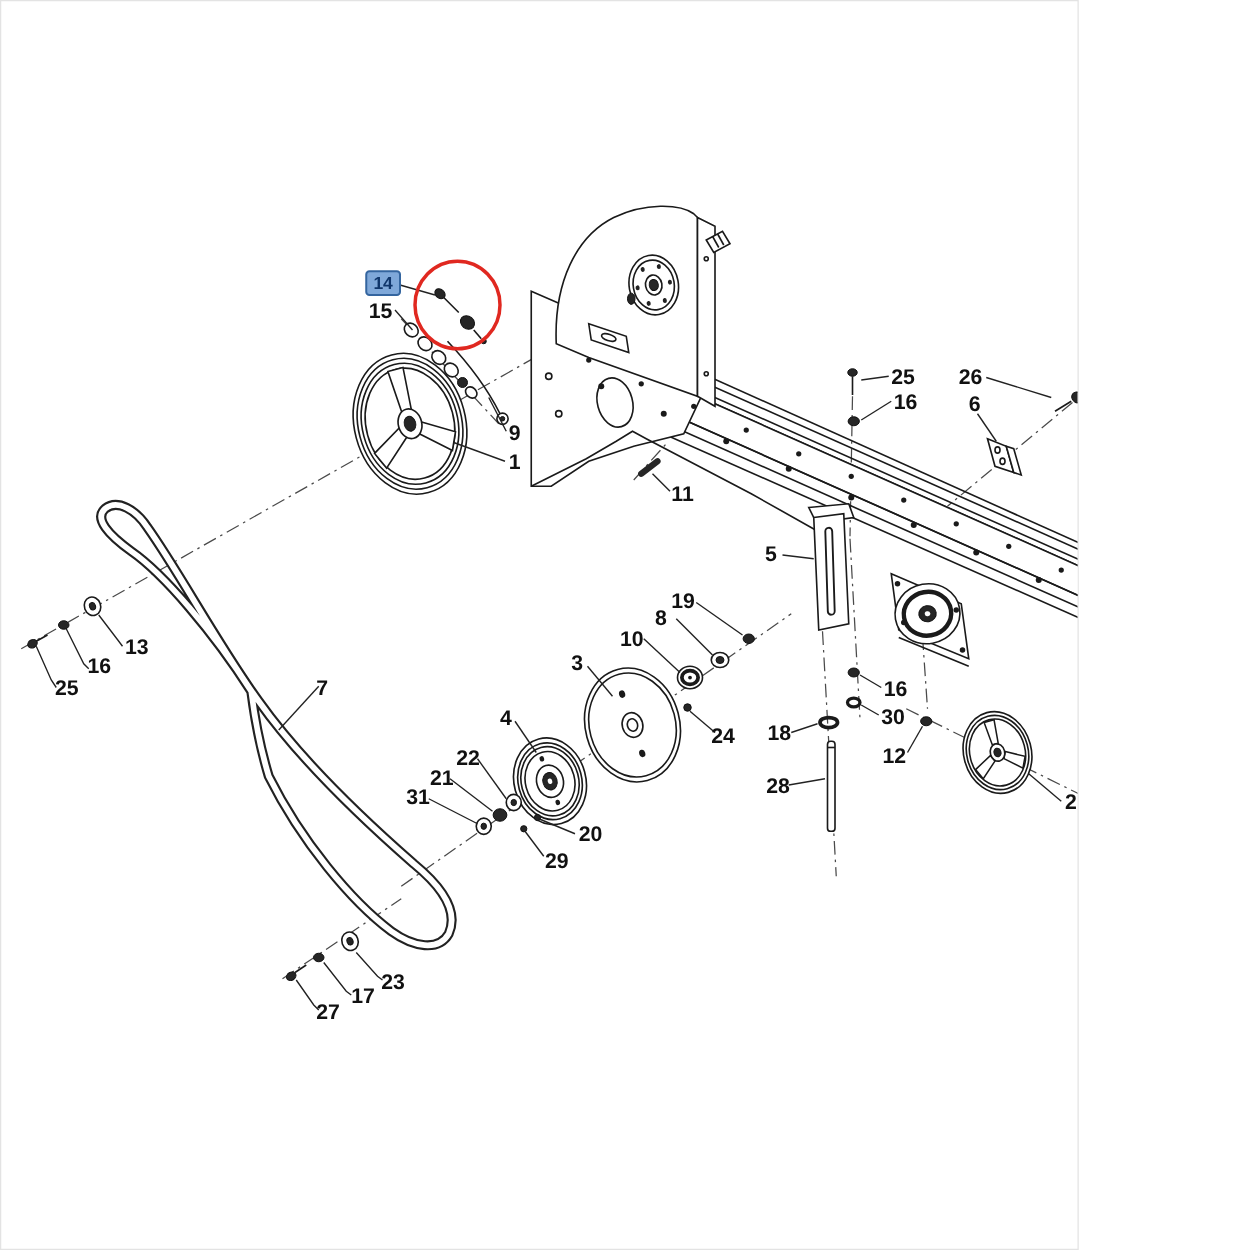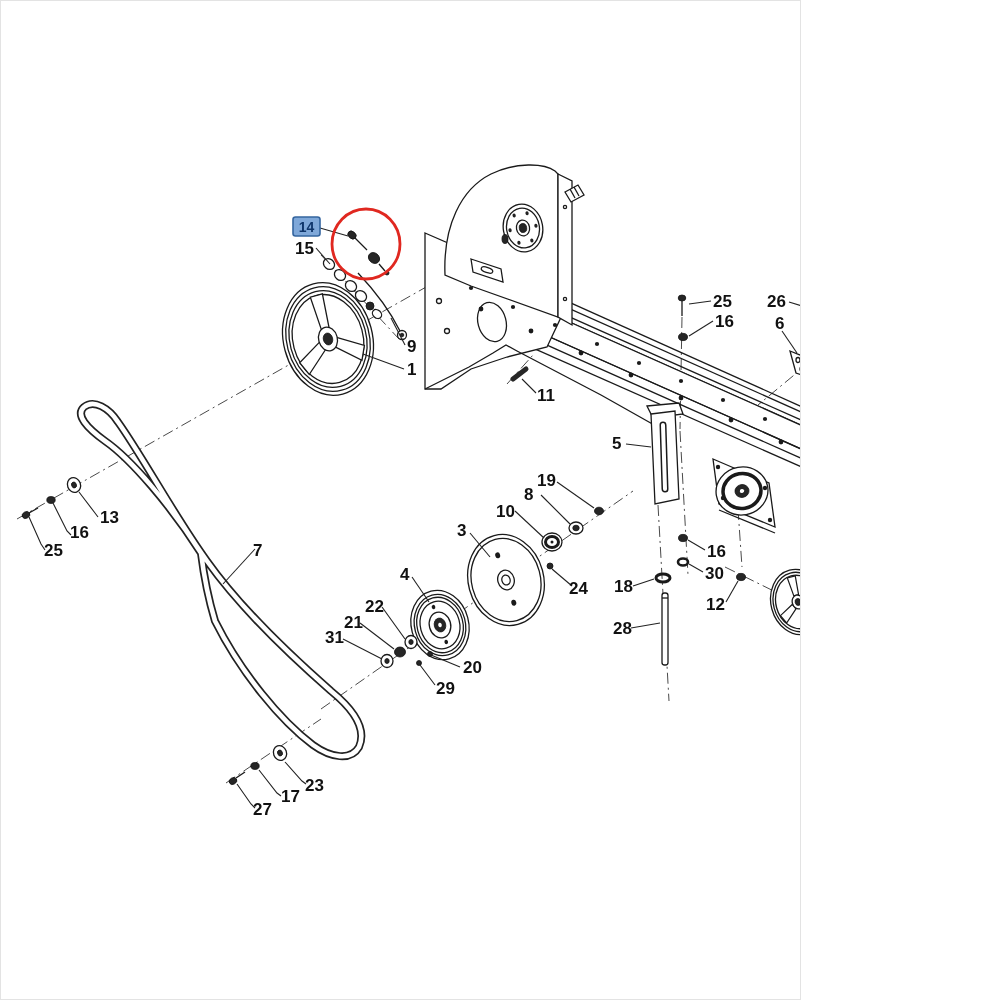--- a/index.html
+++ b/index.html
@@ -1,16 +1,16 @@
 <!DOCTYPE html>
 <html><head>
 <meta charset="utf-8">
 <style>
   html,body{margin:0;padding:0;background:#fff;}
-  #stage{position:relative;width:801px;height:1000px;background:#fff;border:1px solid #e3e3e3;box-sizing:border-box;overflow:hidden;font-family:"Liberation Sans",sans-serif;}
+  #stage{position:relative;width:863px;height:1000px;background:#fff;border:1px solid #e3e3e3;box-sizing:border-box;overflow:hidden;font-family:"Liberation Sans",sans-serif;}
   svg{position:absolute;left:0;top:0;}
   svg text{font-family:"Liberation Sans","DejaVu Sans",sans-serif;font-weight:bold;font-size:17px;fill:#111;}
   svg text.hl{font-size:14px;fill:#10366b;}
   .ln{stroke:#1a1a1a;stroke-width:1.3;fill:none;}
   .fillw{fill:#ffffff;stroke:#1a1a1a;stroke-width:1.3;}
   .dark{fill:#262626;stroke:#111;stroke-width:.8;}
   .leader{stroke:#222;stroke-width:1.1;fill:none;}
   .dashdot{stroke:#4a4a4a;stroke-width:1;fill:none;stroke-dasharray:11 4 2 4;}
   .dashed{stroke:#555;stroke-width:1;fill:none;stroke-dasharray:5 4;}
 </style>

